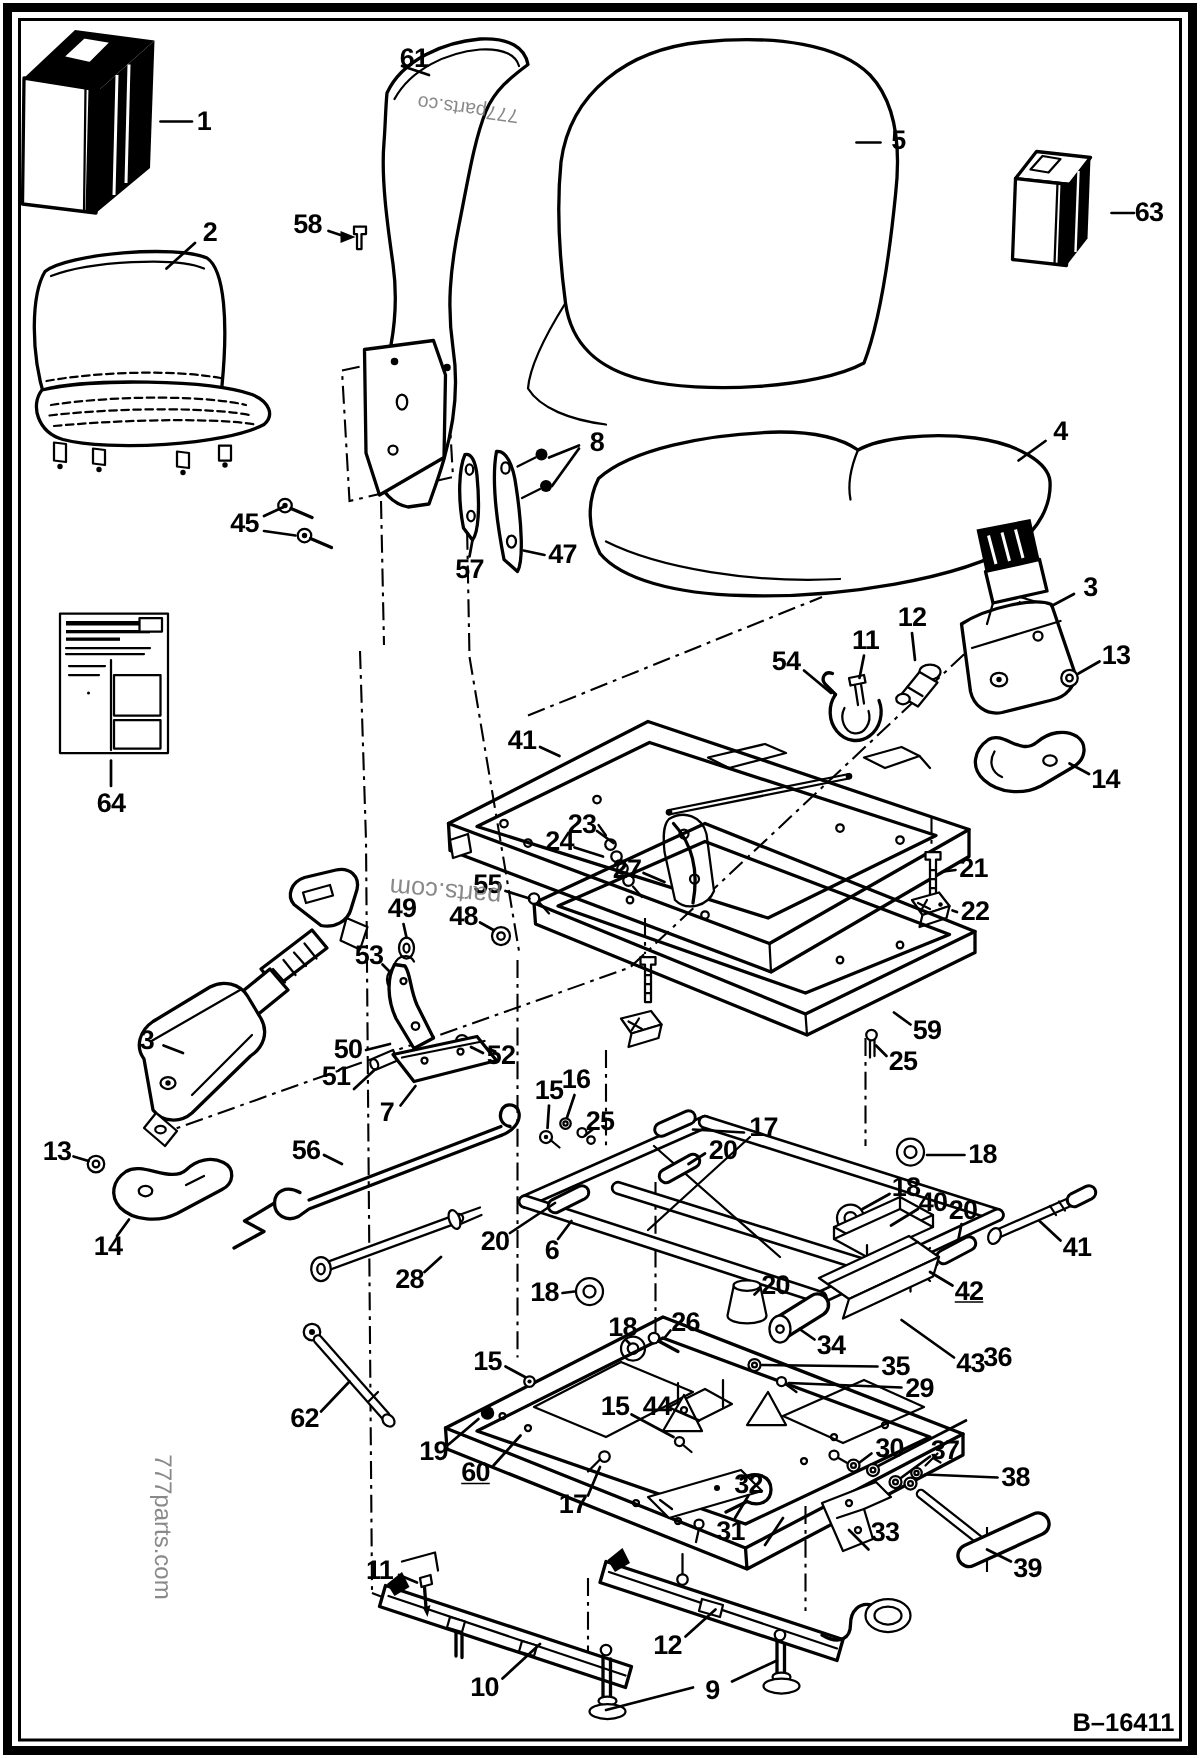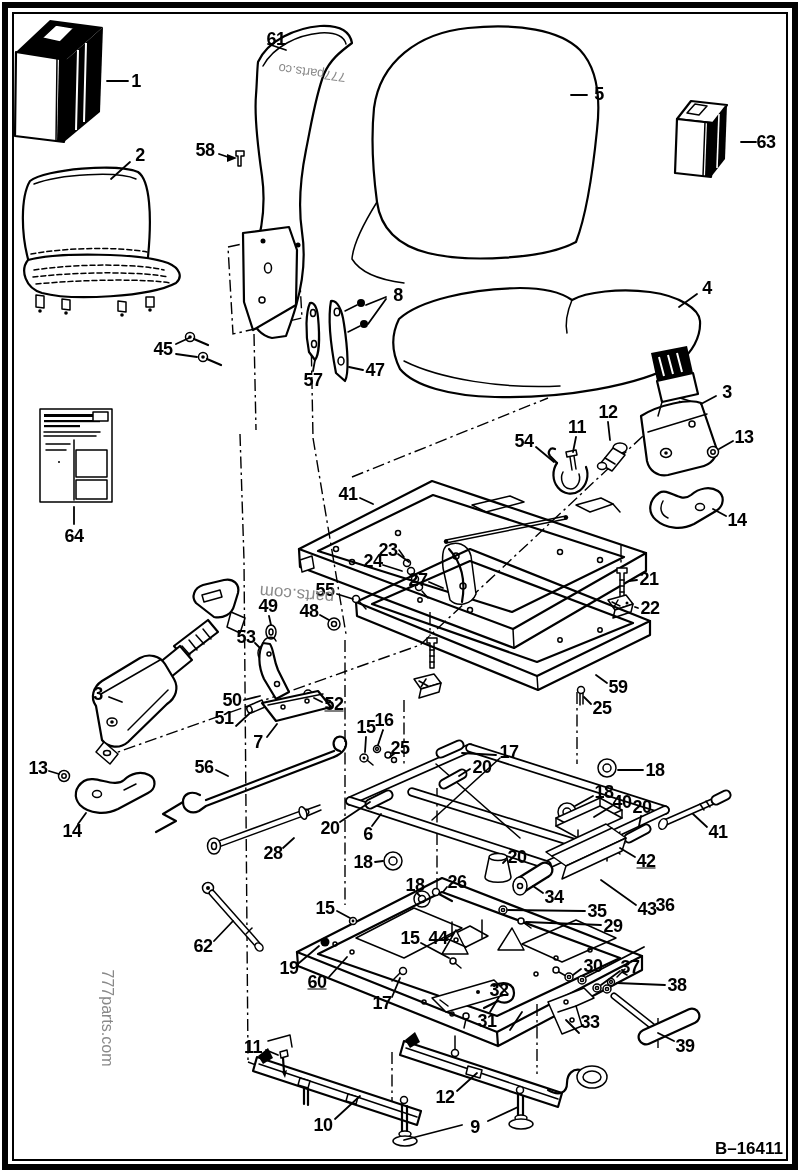--- a/index.html
+++ b/index.html
@@ -644,21 +644,21 @@
       <div class="callout" style="left: 649px; top: 579px;">21</div>
       <div class="callout" style="left: 650px; top: 608px;">22</div>
       <div class="callout" style="left: 618px; top: 687px;">59</div>
       <div class="callout" style="left: 602px; top: 708px;">25</div>
       <div class="callout" style="left: 268px; top: 606px;">49</div>
       <div class="callout" style="left: 309px; top: 611px;">48</div>
       <div class="callout" style="left: 246px; top: 637px;">53</div>
       <div class="callout" style="left: 98px; top: 694px;">3</div>
       <div class="callout" style="left: 232px; top: 700px;">50</div>
       <div class="callout" style="left: 224px; top: 718px;">51</div>
-      <div class="callout" style="left: 334px; top: 704px; text-decoration: underline;">52</div>
+      <div class="callout" style="left: 334px; top: 704px;">52</div>
       <div class="callout" style="left: 258px; top: 742px;">7</div>
       <div class="callout" style="left: 204px; top: 767px;">56</div>
       <div class="callout" style="left: 38px; top: 768px;">13</div>
       <div class="callout" style="left: 72px; top: 831px;">14</div>
       <div class="callout" style="left: 366px; top: 727px;">15</div>
       <div class="callout" style="left: 384px; top: 720px;">16</div>
       <div class="callout" style="left: 400px; top: 748px;">25</div>
       <div class="callout" style="left: 509px; top: 752px;">17</div>
       <div class="callout" style="left: 482px; top: 767px;">20</div>
       <div class="callout" style="left: 655px; top: 770px;">18</div>

